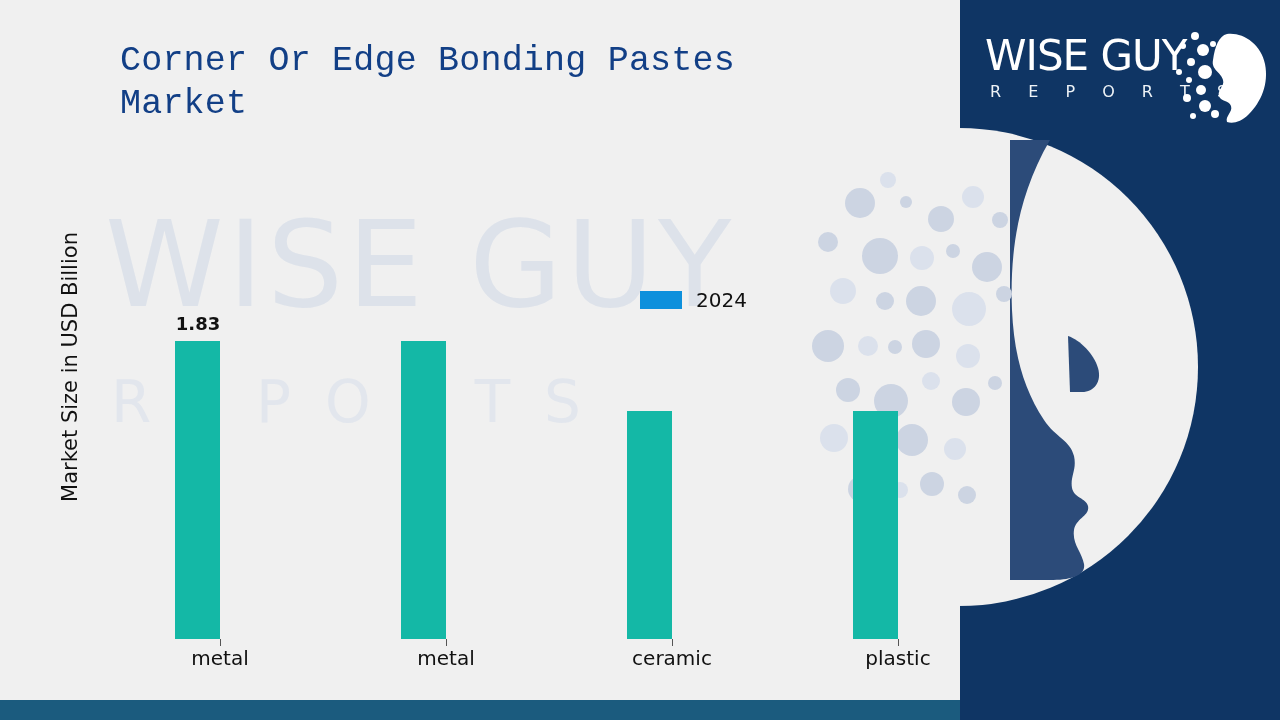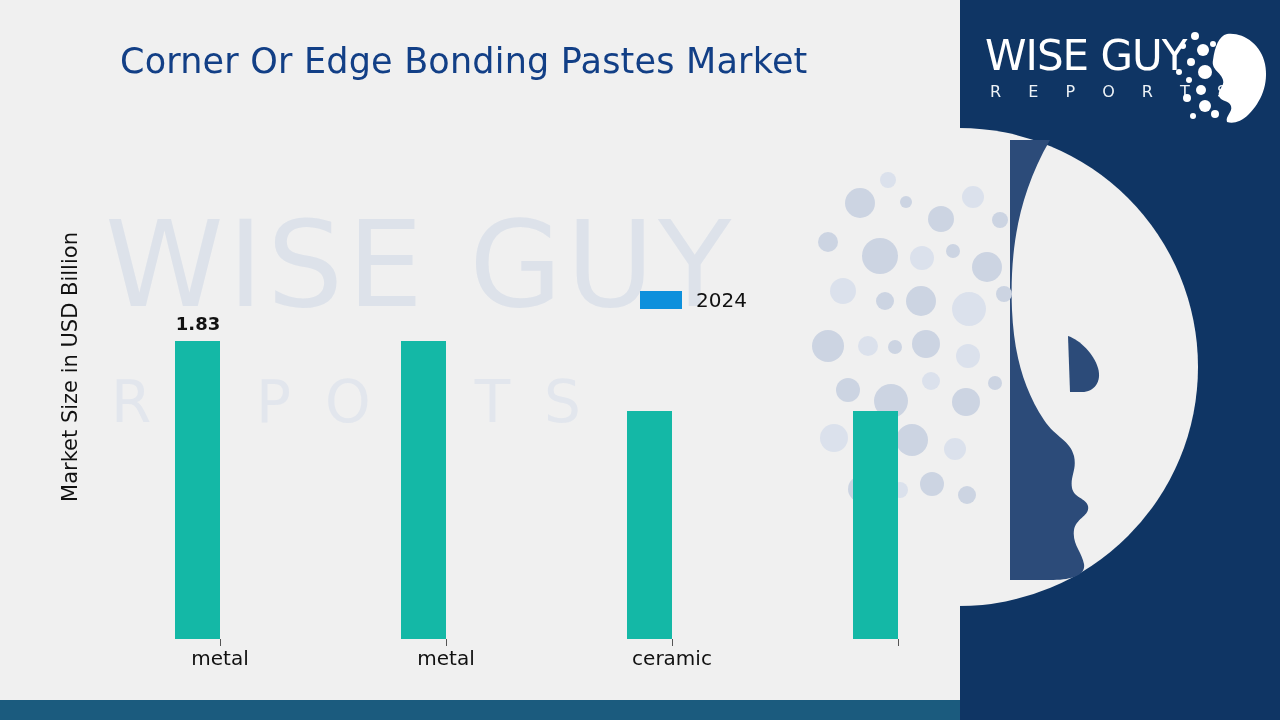--- a/index.html
+++ b/index.html
@@ -32,20 +32,21 @@
   
   .bottom-strip{
     position:absolute;left:0;top:700px;width:960px;height:20px;background:#1b5b7e;
   }
 
   
   .title{
     position:absolute;left:120px;top:40px;width:700px;
     color:#123f86;font-size:35px;line-height:43px;font-weight:400;
     letter-spacing:.2px;
+    font-family:Liberation Mono, monospace;
   }
 
   
   .wm{
     position:absolute;left:105px;top:205px;width:860px;height:260px;
     pointer-events:none;user-select:none;
   }
   .wm-line1{
     position:absolute;left:0;top:0;width:100%;
     font-size:120px;line-height:120px;font-weight:400;color:#dde2ea;
@@ -188,20 +189,21 @@
     <div class="bar-rect" style="left:853px;top:411px;height:228px;"></div>
 
     <div class="tick" style="left:220px;"></div>
     <div class="tick" style="left:446px;"></div>
     <div class="tick" style="left:672px;"></div>
     <div class="tick" style="left:898px;"></div>
 
     <div class="cat-label" style="left:140px;">metal</div>
     <div class="cat-label" style="left:366px;">metal</div>
     <div class="cat-label" style="left:592px;text-align:center;">ceramic</div>
+    <div class="cat-label" style="left:818px;">plastic</div>
 
     <div class="legend">
       <div class="legend-swatch"></div>
       <div class="legend-label">2024</div>
     </div>
 
   </div>
 </div>
 
 </body></html>

